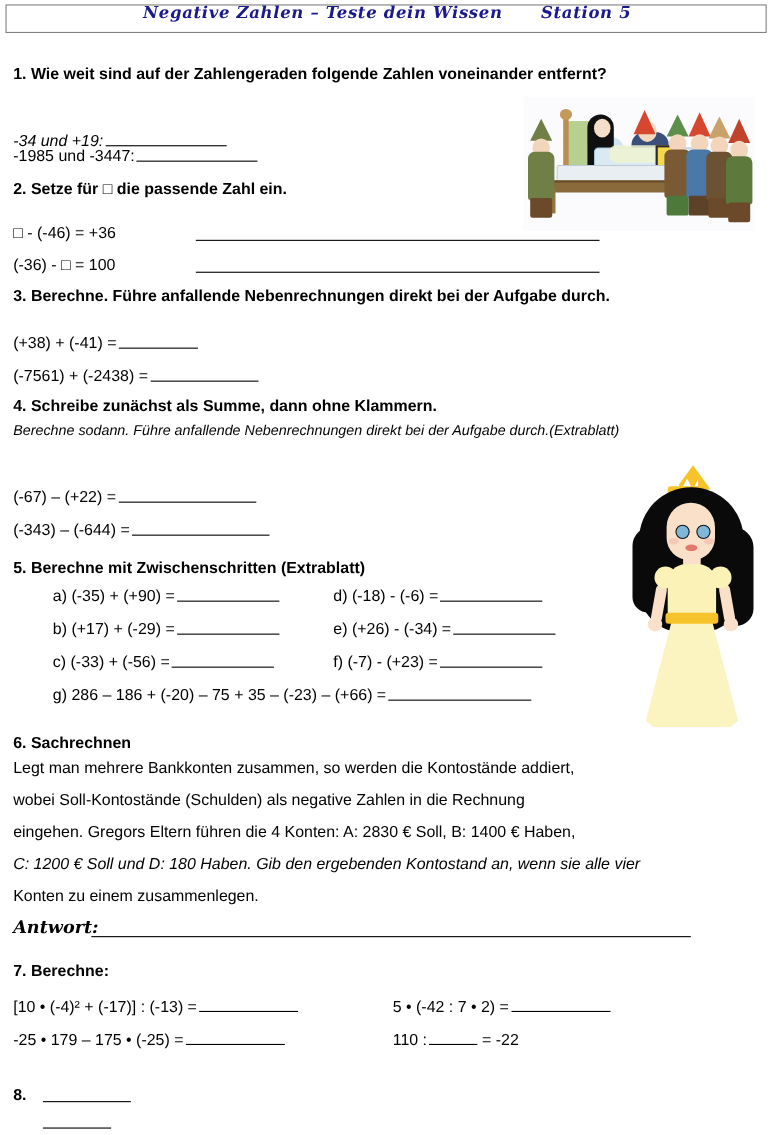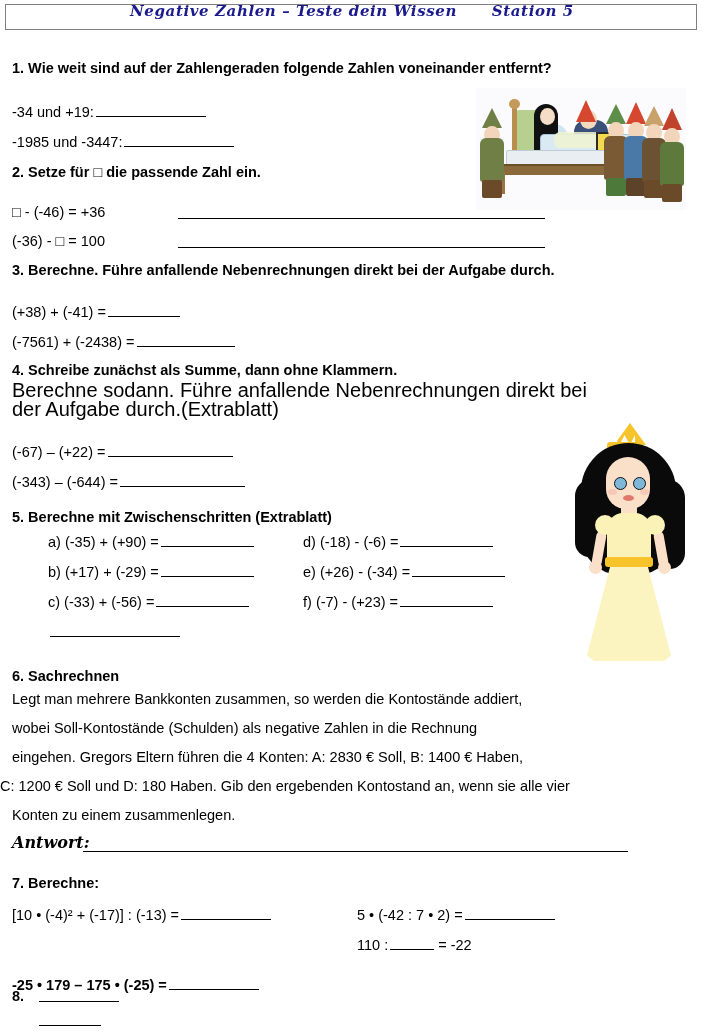--- a/index.html
+++ b/index.html
@@ -51,22 +51,23 @@
     line-height: 18px;
   }
   .q-text {
     position: absolute;
     font-size: 14.5px;
     white-space: nowrap;
     line-height: 18px;
   }
   .q-para {
     position: absolute;
-    font-size: 20px;
+    font-size: 13px;
     line-height: 19px;
+    font-style: italic;
   }
   .blank {
     display: inline-block;
     border-bottom: 1.4px solid #000;
     vertical-align: baseline;
     height: 0.95em;
     margin-left: 2px;
   }
   .rule {
     position: absolute;
@@ -285,21 +286,21 @@
   }
 </style>
 </head>
 <body>
 
 <div class="header-box"></div>
 <div class="header-title">Negative Zahlen – Teste dein Wissen      Station 5</div>
 
 <div class="q-head" style="left:12px; top:59px;">1. Wie weit sind auf der Zahlengeraden folgende Zahlen voneinander entfernt?</div>
 
-<div class="q-text" style="left:12px; top:102px;">
+<div class="q-text" style="left:12px; top:118px;font-style:italic;">
   <span>-34 und +19:</span><span class="blank" style="width:110px;"></span>
 </div>
 <div class="q-text" style="left:12px; top:132px;text-align:center;">
   <span>-1985 und -3447:</span><span class="blank" style="width:110px;"></span>
 </div>
 
 <div class="q-head" style="left:12px; top:163px;">2. Setze für □ die passende Zahl ein.</div>
 
 <div class="q-text" style="left:12px; top:203px;">□ - (-46) = +36</div>
 <div class="rule" style="left:178px; top:218px; width:367px;"></div>
@@ -342,44 +343,44 @@
   <span>d) (-18) - (-6) =</span><span class="blank" style="width:93px;"></span>
 </div>
 <div class="q-text" style="left:303px; top:562px;">
   <span>e) (+26) - (-34) =</span><span class="blank" style="width:93px;"></span>
 </div>
 <div class="q-text" style="left:303px; top:592px;">
   <span>f) (-7) - (+23) =</span><span class="blank" style="width:93px;"></span>
 </div>
 
 <div class="q-text" style="left:48px; top:622px;">
-  <span class="blank" style="width:130px;"></span>
+  <span>g) 286 – 186 + (-20) – 75 + 35 – (-23) – (+66) =</span><span class="blank" style="width:130px;"></span>
 </div>
 
 <div class="q-head" style="left:12px; top:667px;">6. Sachrechnen</div>
 
 <div class="q-text" style="left:12px; top:690px;">Legt man mehrere Bankkonten zusammen, so werden die Kontostände addiert,</div>
 <div class="q-text" style="left:12px; top:719px;">wobei Soll-Kontostände (Schulden) als negative Zahlen in die Rechnung</div>
 <div class="q-text" style="left:12px; top:748px;">eingehen. Gregors Eltern führen die 4 Konten: A: 2830 € Soll, B: 1400 € Haben,</div>
-<div class="q-text" style="left:0; top:777px;">C: 1200 € Soll und D: 180 Haben. Gib den ergebenden Kontostand an, wenn sie alle vier</div>
+<div class="q-text" style="left:12px; top:777px;font-style:italic;">C: 1200 € Soll und D: 180 Haben. Gib den ergebenden Kontostand an, wenn sie alle vier</div>
 <div class="q-text" style="left:12px; top:806px;">Konten zu einem zusammenlegen.</div>
 
 <div class="antwort-label" style="left:12px; top:833px;">Antwort:</div>
 <div class="rule" style="left:83px; top:851px; width:545px;"></div>
 
 <div class="q-head" style="left:12px; top:874px;">7. Berechne:</div>
 
 <div class="q-text" style="left:12px; top:905px;">
   <span>[10 • (-4)² + (-17)] : (-13) =</span><span class="blank" style="width:90px;"></span>
 </div>
 <div class="q-text" style="left:357px; top:905px;">
   <span>5 • (-42 : 7 • 2) =</span><span class="blank" style="width:90px;"></span>
 </div>
 
-<div class="q-text" style="left:12px; top:975px;font-weight:bold;">
+<div class="q-text" style="left:12px; top:935px;">
   <span>-25 • 179 – 175 • (-25) =</span><span class="blank" style="width:90px;"></span>
 </div>
 <div class="q-text" style="left:357px; top:935px;">
   <span>110 :</span><span class="blank" style="width:44px;"></span>&nbsp;<span>= -22</span>
 </div>
 
 <div class="q-head" style="left:12px; top:987px;">8.</div>
 <div class="q-text" style="left:37px; top:987px;">
   <span class="blank" style="width:80px;"></span>
 </div>

